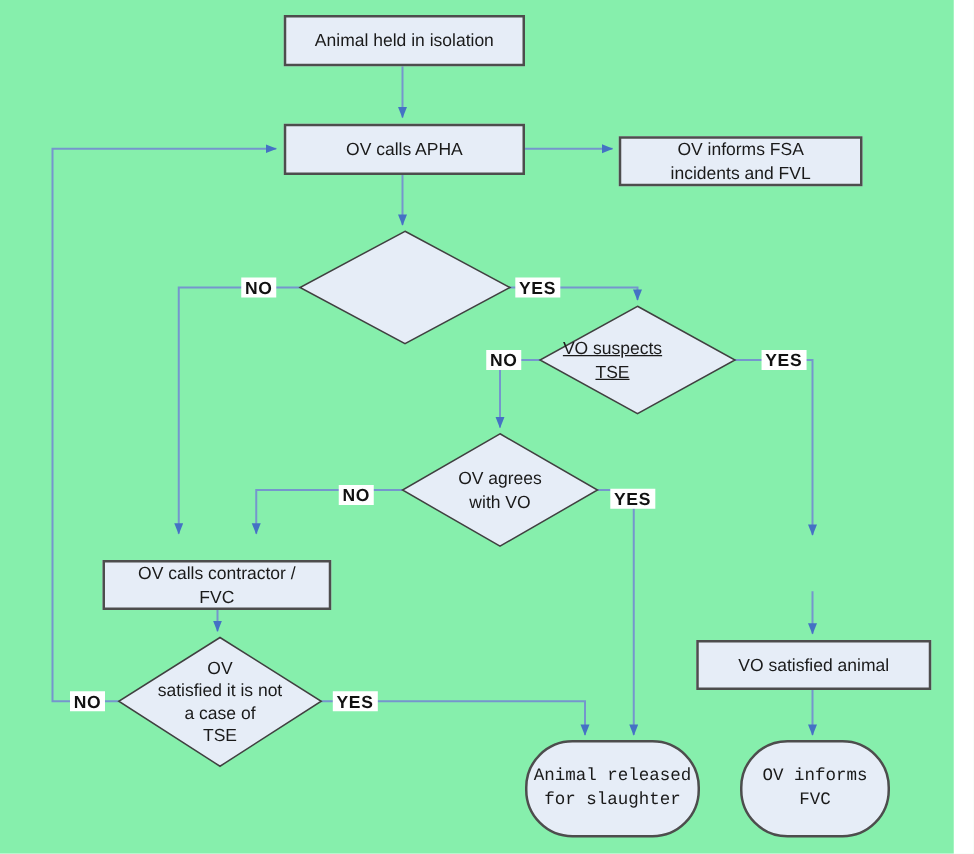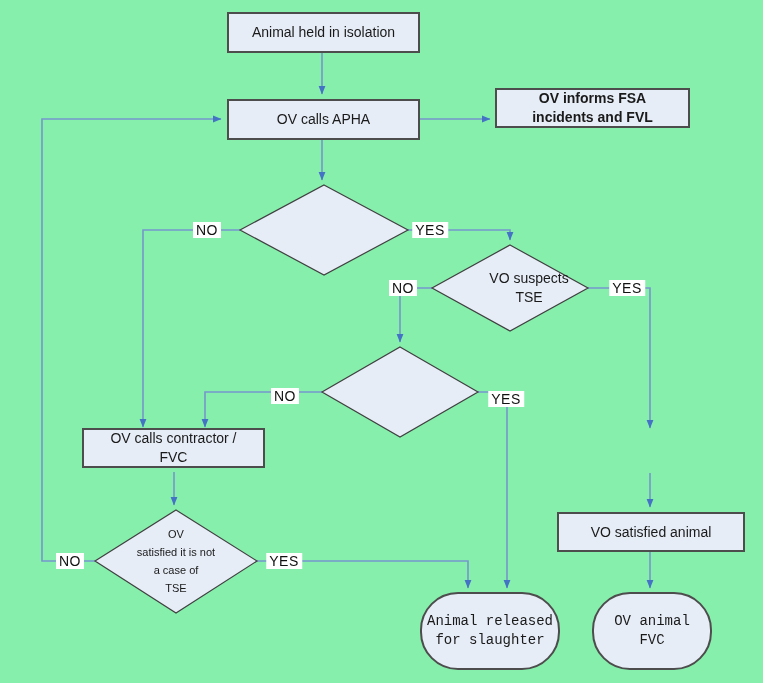--- a/index.html
+++ b/index.html
@@ -52,21 +52,21 @@
     font-size: 14px;
     line-height: 19px;
     color: #1a1a1a;
     pointer-events: none;
   }
   .edge-label {
     position: absolute;
     transform: translate(-50%, -50%);
     background: #ffffff;
     color: #111111;
-    font-weight: normal;
+    font-weight: bold;
     font-size: 14px;
     padding: 0 3px;
     letter-spacing: 0.5px;
     text-align: center;
   }
   .edge-line {
     fill: none;
     stroke: #7596cd;
     stroke-width: 1.6;
   }
@@ -106,41 +106,43 @@
     <polygon class="diamond-shape" points="324,185 408,230 324,275 240,230"></polygon>
     <polygon class="diamond-shape" points="510,245 588,288 510,331 432,288"></polygon>
     <polygon class="diamond-shape" points="400,347 478,392 400,437 322,392"></polygon>
     <polygon class="diamond-shape" points="176,510 257,561 176,613 95,561"></polygon>
   </svg>
 
   <div class="node rect-node" style="left:227px; top:12px; width:193px; height:41px;">Animal held in isolation</div>
 
   <div class="node rect-node" style="left:227px; top:99px; width:193px; height:41px;">OV calls APHA</div>
 
-  <div class="node rect-node" style="left:495px; top:88px; width:195px; height:40px;font-weight:bold;">OV informs FSA
+  <div class="node rect-node" style="left:495px; top:109px; width:195px; height:40px;">OV informs FSA
 incidents and FVL</div>
 
-  <div class="node rect-node" style="left:82px; top:428px; width:183px; height:40px;">OV calls contractor /
+  <div class="node rect-node" style="left:82px; top:448px; width:183px; height:40px;">OV calls contractor /
 FVC</div>
 
 
   <div class="node rect-node" style="left:557px; top:512px; width:188px; height:40px;">VO satisfied animal</div>
 
   <div class="node rounded-node" style="left:420px; top:592px; width:140px; height:78px;">Animal released
 for slaughter</div>
 
-  <div class="node rounded-node" style="left:592px; top:592px; width:120px; height:78px;">OV animal
+  <div class="node rounded-node" style="left:592px; top:592px; width:120px; height:78px;">OV informs
 FVC</div>
 
 
-  <div class="diamond-label" style="left:464px; top:250px; width:130px; height:76px;">VO suspects
+  <div class="diamond-label" style="left:425px; top:250px; width:130px; height:76px;text-decoration:underline;">VO suspects
 TSE</div>
 
+  <div class="diamond-label" style="left:335px; top:354px; width:130px; height:76px;">OV agrees
+with VO</div>
 
-  <div class="diamond-label" style="left:110px; top:524px; width:132px; height:74px; font-size:11px; line-height:18px;">OV
+  <div class="diamond-label" style="left:110px; top:524px; width:132px; height:74px; font-size:14px; line-height:18px;">OV
 satisfied it is not
 a case of
 TSE</div>
 
   <span class="edge-label" style="left:207px; top:230px;">NO</span>
   <span class="edge-label" style="left:430px; top:230px;">YES</span>
   <span class="edge-label" style="left:403px; top:288px;">NO</span>
   <span class="edge-label" style="left:627px; top:288px;">YES</span>
   <span class="edge-label" style="left:285px; top:396px;">NO</span>
   <span class="edge-label" style="left:506px; top:399px;">YES</span>

